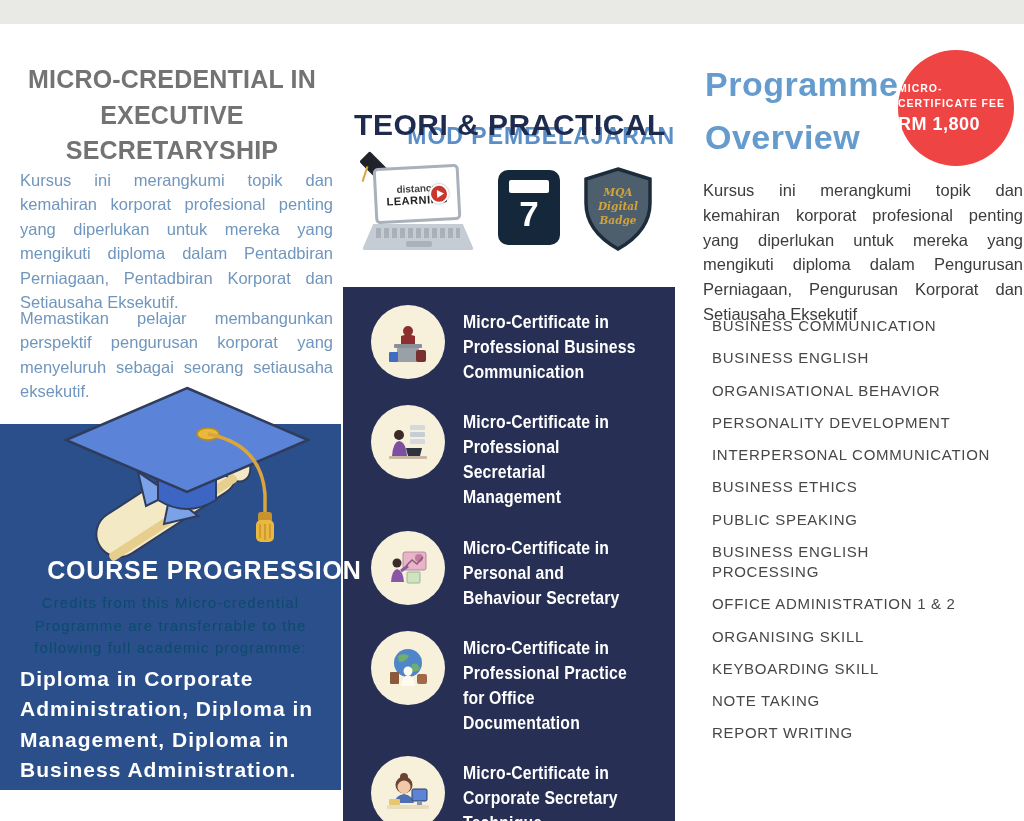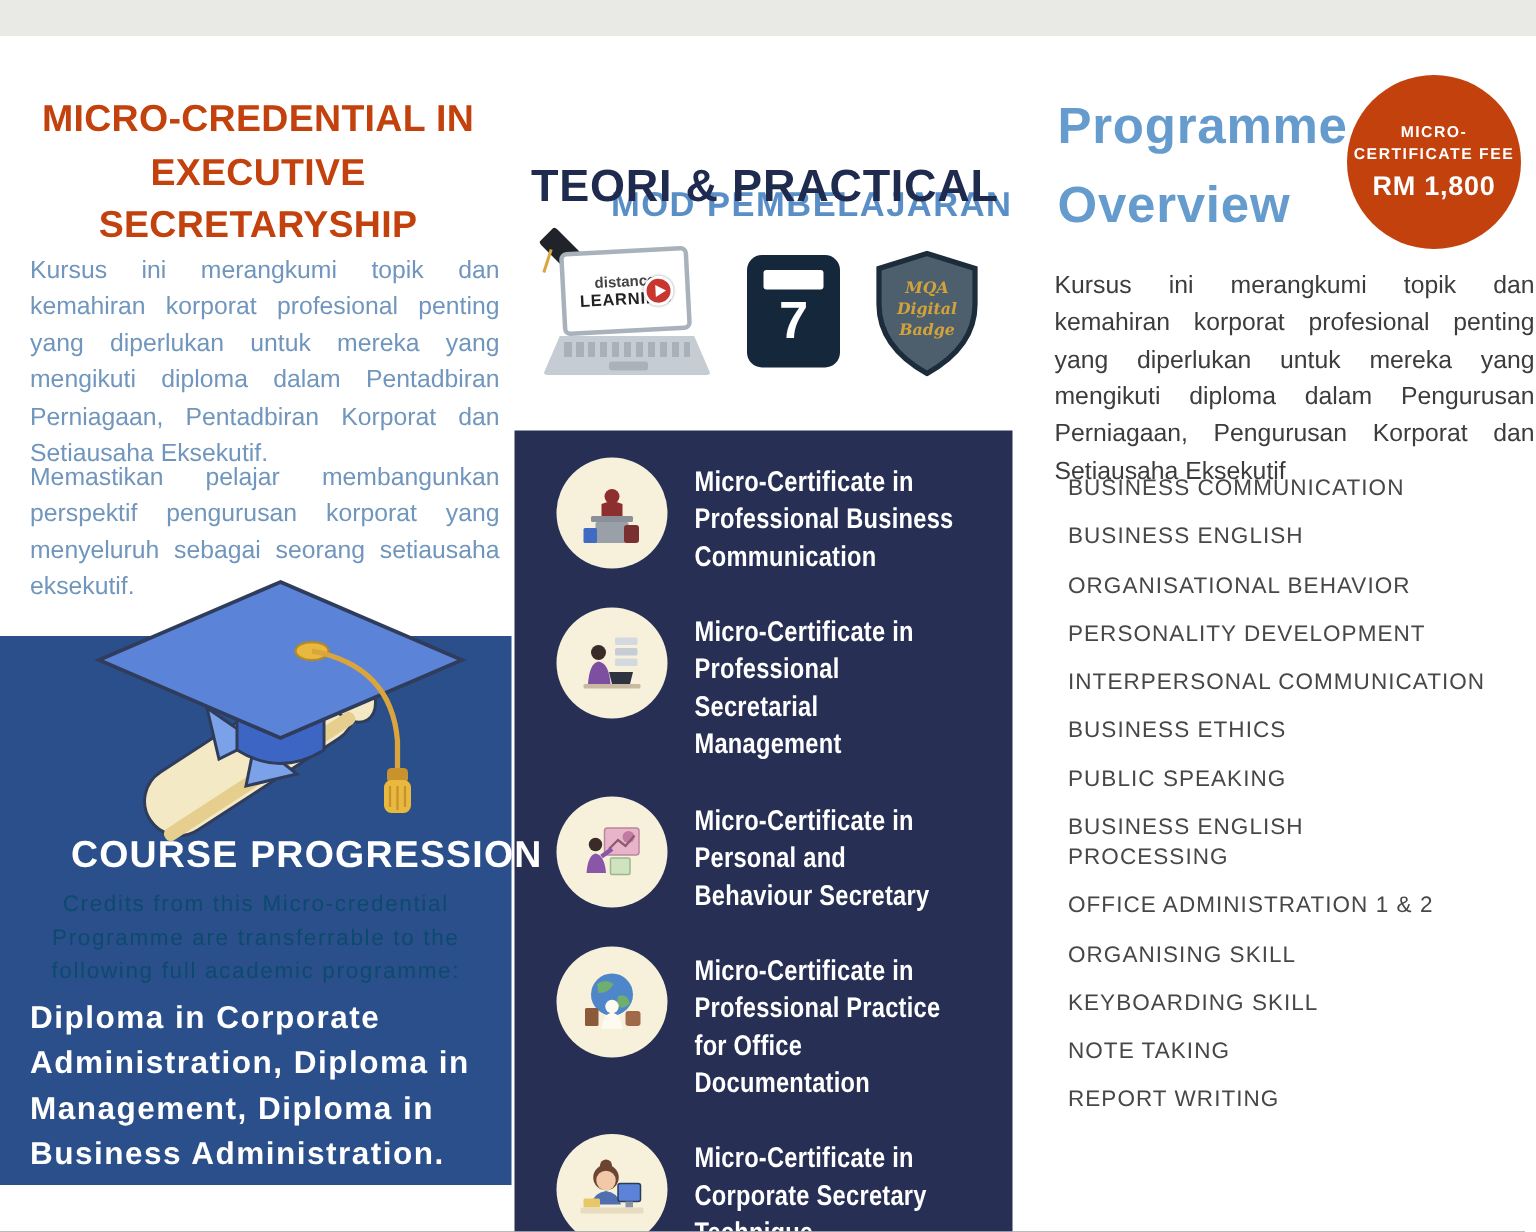--- a/index.html
+++ b/index.html
@@ -6,21 +6,21 @@
   html,body { background:#888; }
   .canvas {
     position:relative; width:1024px; height:821px; background:#ffffff;
     font-family:"Liberation Sans", sans-serif; overflow:hidden; margin:0 auto;
   }
   .top-strip { position:absolute; left:0; top:0; width:1024px; height:24px; background:#e9e9e6; }
 
   
   .left-title {
     position:absolute; left:2px; top:62px; width:340px; text-align:center;
-    font-size:25px; font-weight:bold; color:#c2410c; line-height:1.42; letter-spacing:0.2px;
+    font-size:25px; font-weight:bold; color:#737373; line-height:1.42; letter-spacing:0.2px;
   }
   .left-para {
     position:absolute; left:20px; width:313px; font-size:16.5px; color:#7096bd;
     line-height:1.48; text-align:justify;
   }
   .p1 { top:168px; }
   .p2 { top:306px; }
 
   .blue-box { position:absolute; left:0; top:424px; width:341px; height:366px; background:#2a4f8a; }
   .cp-title {
@@ -105,22 +105,22 @@
     font-size:19px; font-weight:bold; color:#ffffff; line-height:1.32; letter-spacing:0.2px;
   }
 
   
   .right-title {
     position:absolute; left:705px; top:58px; font-size:34px; font-weight:bold;
     color:#659ccd; line-height:1.55; letter-spacing:0.5px;
   }
   .fee-circle {
     position:absolute; left:898px; top:50px; width:116px; height:116px; border-radius:50%;
-    background:#c2410c; color:#fff; display:flex; flex-direction:column;
-    align-items:center; justify-content:center; text-align:center; z-index:1;
+    background:#ef4444; color:#fff; display:flex; flex-direction:column;
+    align-items:flex-start; justify-content:center; text-align:center; z-index:1;
   }
   .fee-label { font-size:10.5px; font-weight:bold; letter-spacing:1px; line-height:1.45; }
   .fee-amount { font-size:18px; font-weight:bold; margin-top:3px; letter-spacing:0.5px; }
 
   .right-para {
     position:absolute; left:703px; top:178px; width:320px; font-size:16.5px;
     color:#3c3c3c; line-height:1.5; text-align:justify;
   }
   .topics { position:absolute; left:712px; top:316px; width:300px; }
   .topic {

